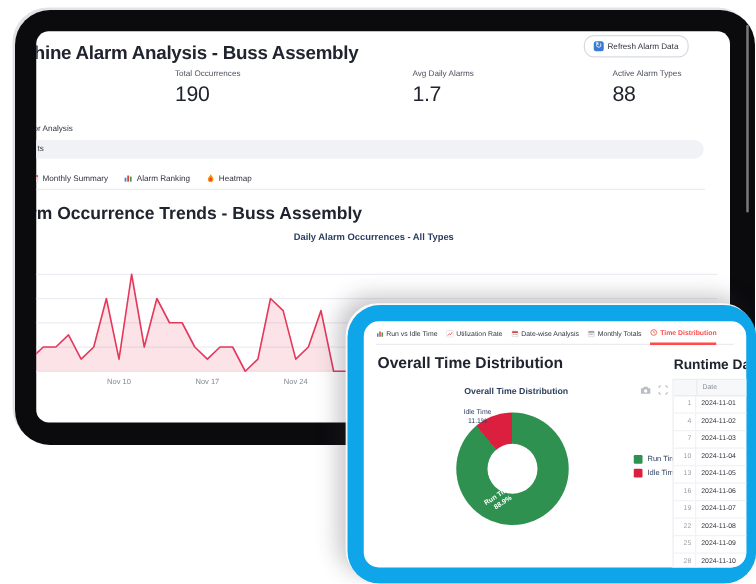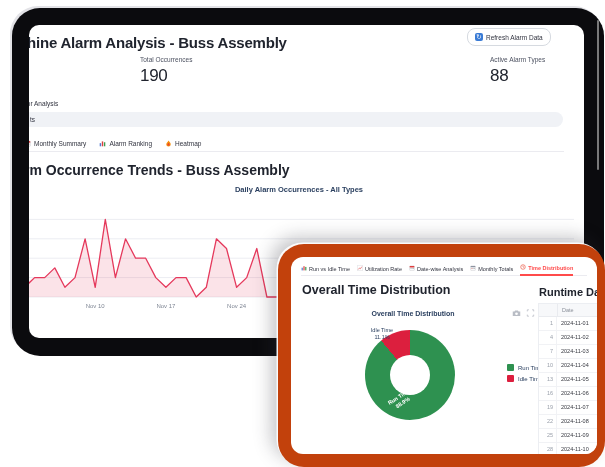--- a/index.html
+++ b/index.html
@@ -35,21 +35,21 @@
   #section-title{position:absolute;left:-5px;top:137px;margin:0;font-size:14px;font-weight:700;
                  color:#20242e;white-space:nowrap;}
   #line-chart{position:absolute;left:-5px;top:152px;width:550px;height:145px;}
   #lc-title{position:absolute;left:0;top:8px;width:100%;text-align:center;font-size:7.5px;
             font-weight:700;color:#2a3f5f;}
   #lc-svg{position:absolute;left:0;top:38px;}
   .lc-tick{position:absolute;top:126px;width:30px;margin-left:-15px;text-align:center;
            font-size:6px;color:#7f8694;}
 
   
-  #tablet-front{position:absolute;left:278px;top:244px;width:327px;height:223px;background:#c2410c;
+  #tablet-front{position:absolute;left:278px;top:244px;width:327px;height:223px;background:#0ea5e9;
                 border-radius:26px;
                 box-shadow:-1.5px -1.5px 0 rgba(252,252,253,.95), -7px -7px 18px rgba(45,45,58,.28);}
   #screen-front{position:absolute;left:13px;top:13px;width:306px;height:197px;background:#fff;
                 border-radius:12px;overflow:hidden;}
   #front-tabs{position:absolute;left:10px;top:4px;width:286px;height:14px;display:flex;gap:7px;
               align-items:flex-end;border-bottom:1px solid #ebebf0;}
   .tab-f{display:flex;align-items:center;gap:2px;font-size:5.5px;color:#31333f;padding-bottom:3px;
          cursor:pointer;white-space:nowrap;}
   .tab-f svg{width:6px;height:6px;}
   .tab-f.active{color:#ff4b4b;border-bottom:2px solid #ff4b4b;margin-bottom:-1px;font-weight:700;}
@@ -93,20 +93,24 @@
 
       <button id="refresh-btn">
         <span class="refresh-ic">↻</span>
         <span>Refresh Alarm Data</span>
       </button>
 
       <div class="metric" style="left:111px">
         <div class="m-label">Total Occurrences</div>
         <div class="m-value">190</div>
       </div>
+      <div class="metric" style="left:301px">
+        <div class="m-label">Avg Daily Alarms</div>
+        <div class="m-value">1.7</div>
+      </div>
       <div class="metric" style="left:461px">
         <div class="m-label">Active Alarm Types</div>
         <div class="m-value">88</div>
       </div>
 
       <div id="filter-label">for Analysis</div>
 
       <div id="machine-select">
         <span>ts</span>
       </div>

